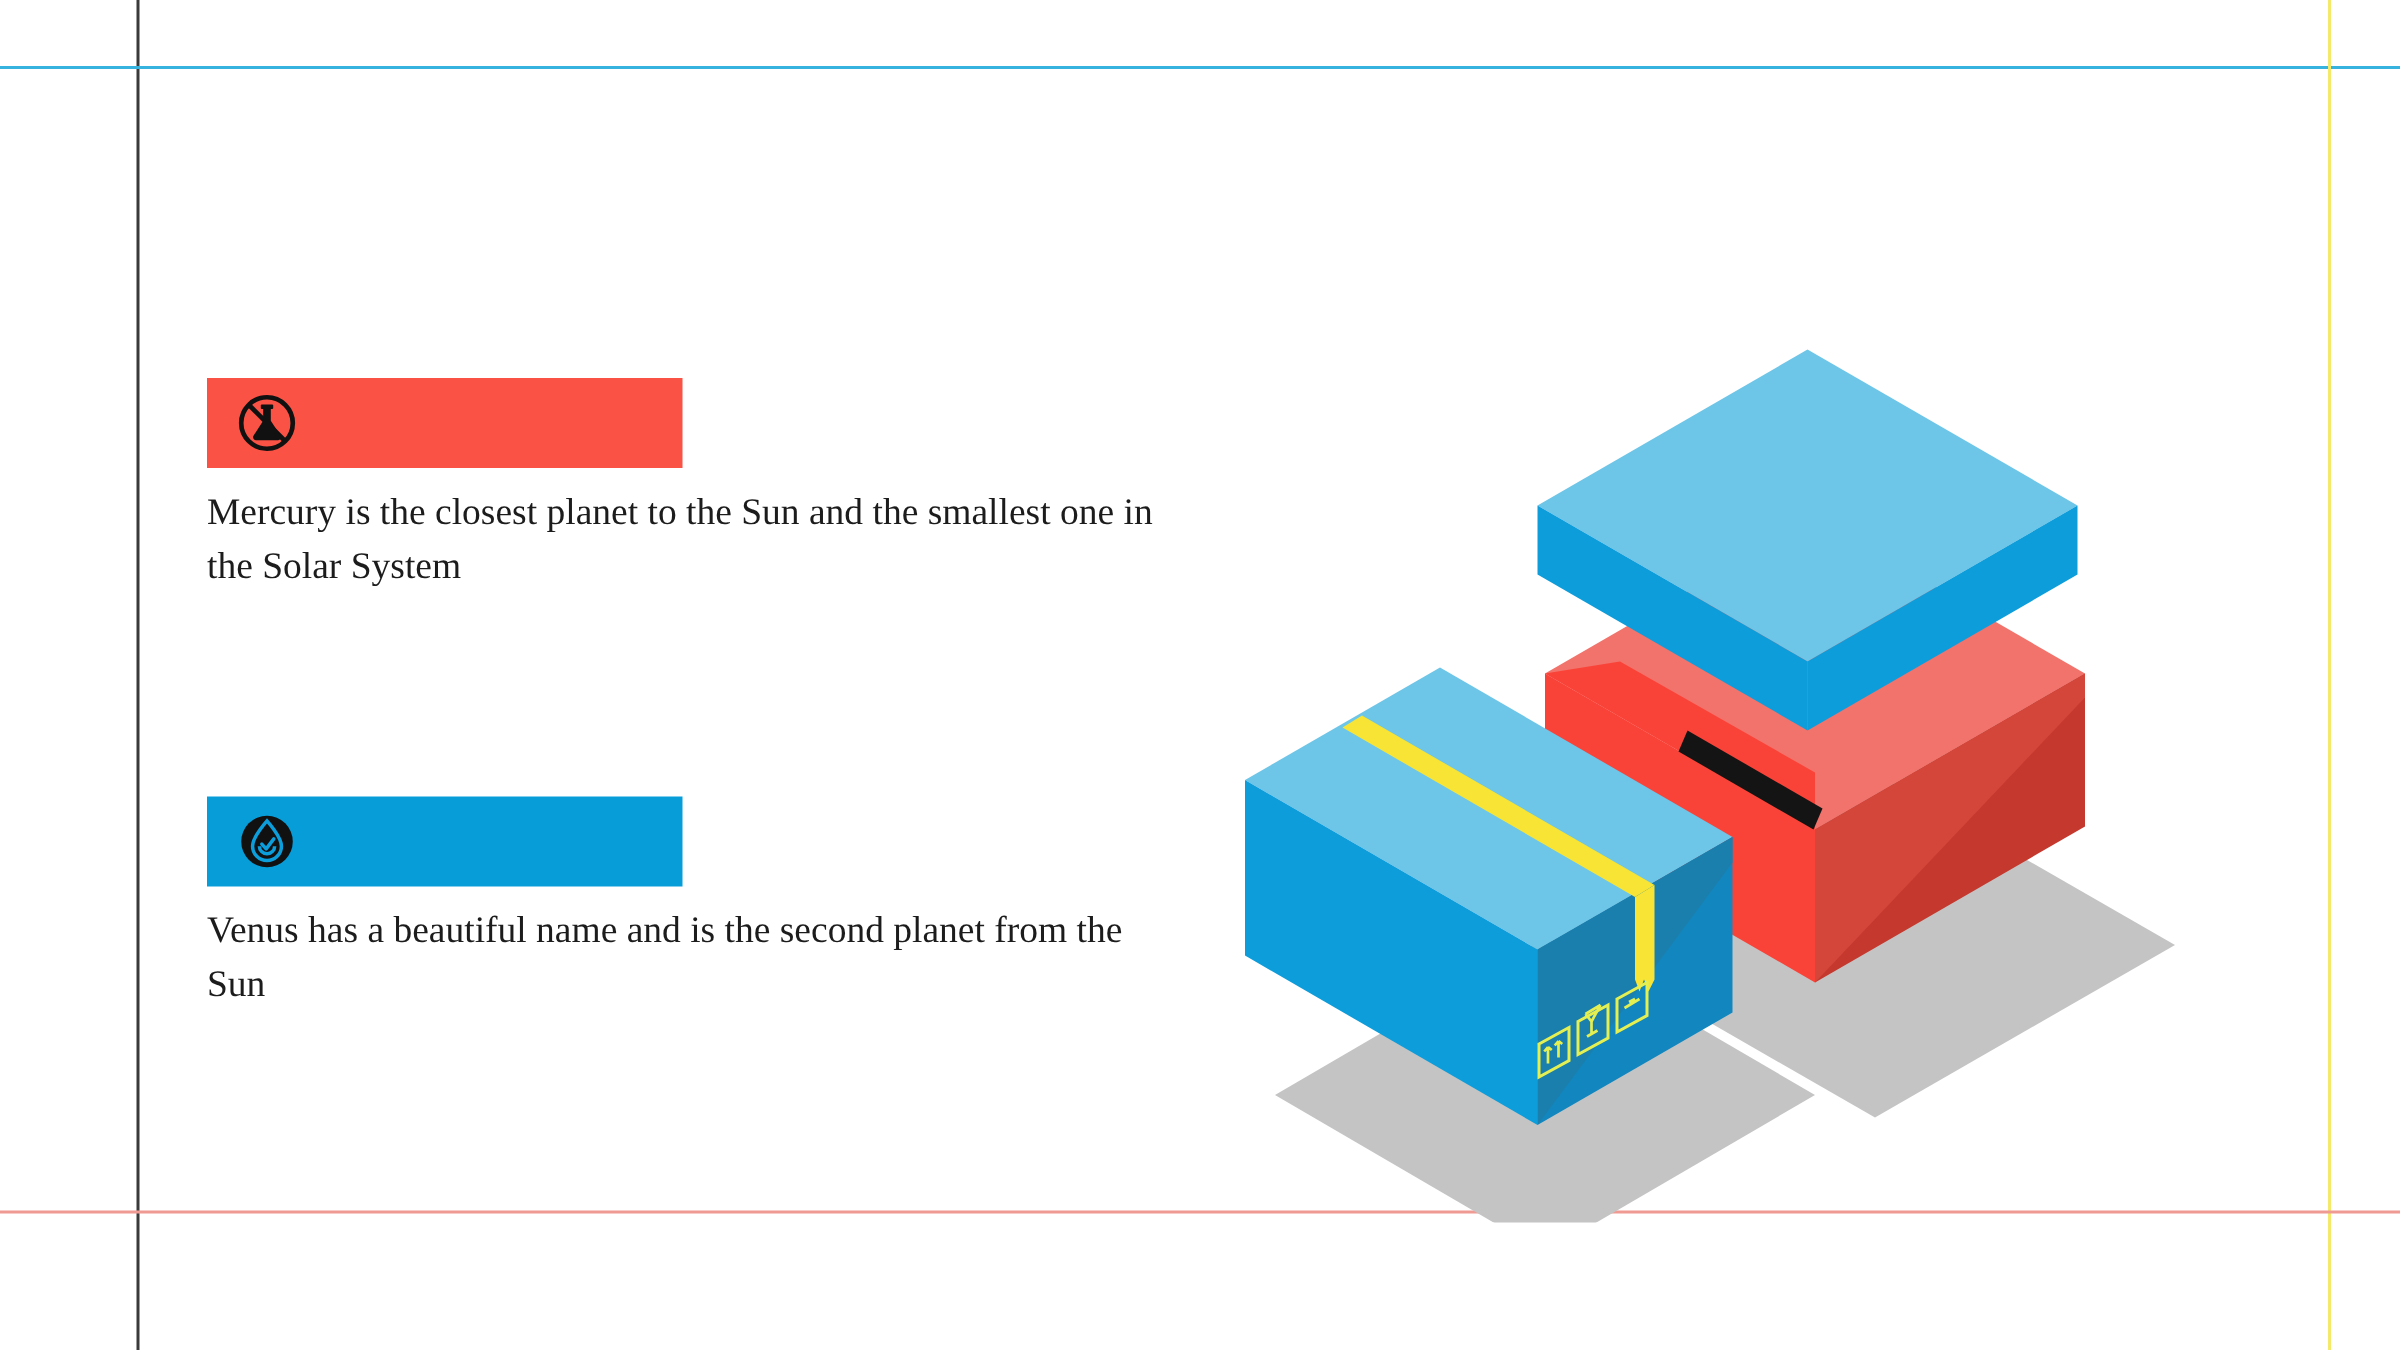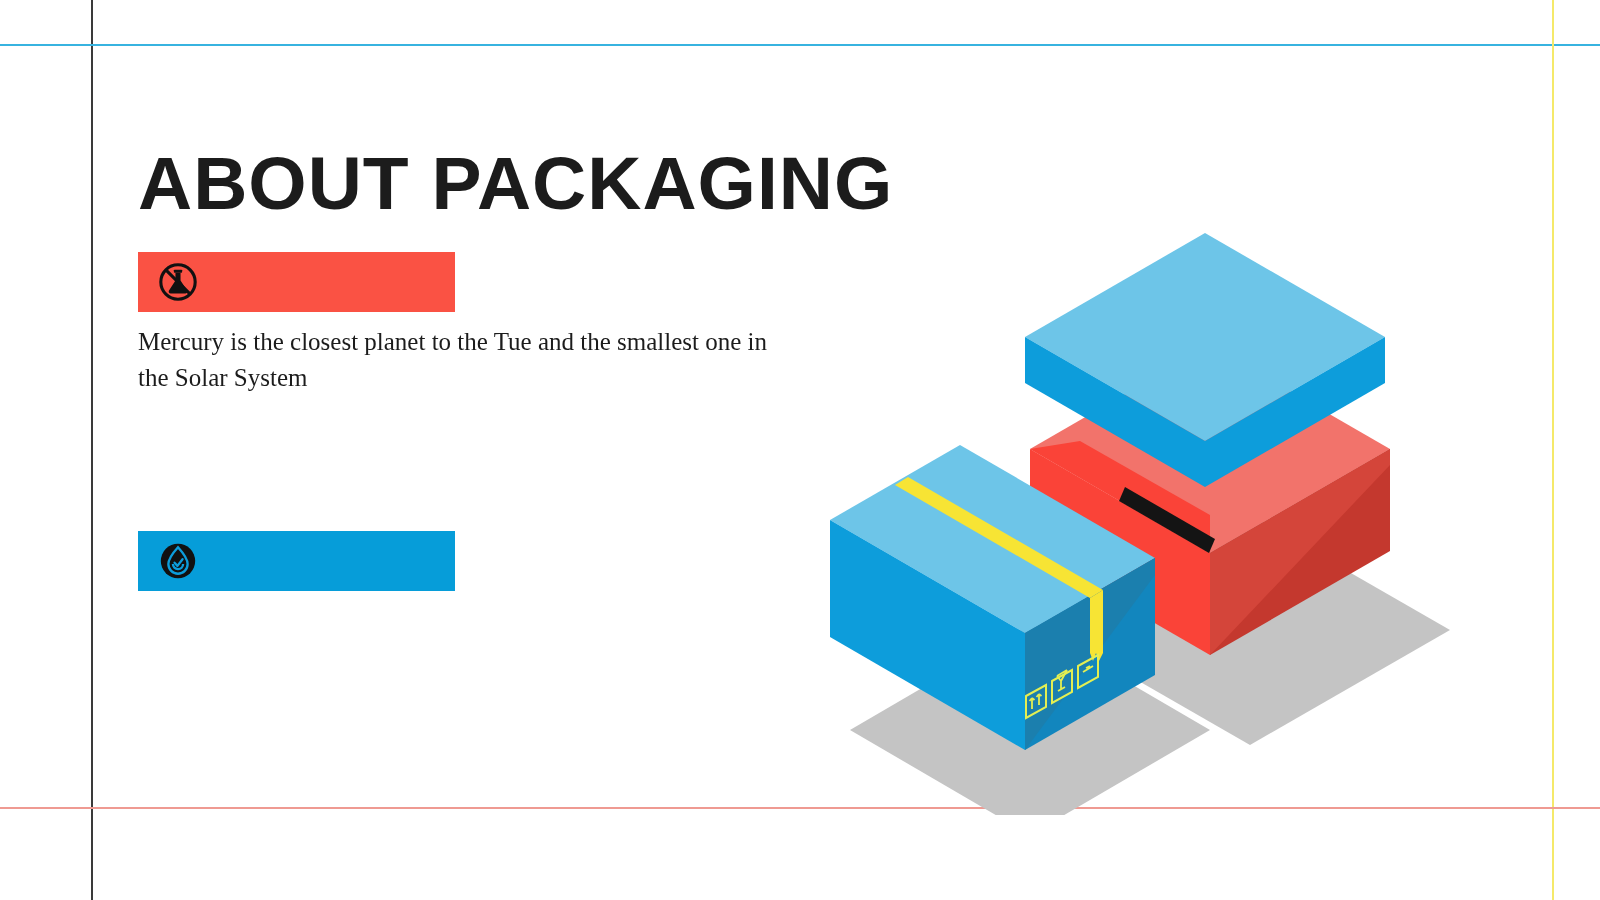--- a/index.html
+++ b/index.html
@@ -107,51 +107,51 @@
 </head>
 <body>
 
 <div class="slide">
 
   <div class="guide guide-v-dark"></div>
   <div class="guide guide-h-cyan"></div>
   <div class="guide guide-v-yellow"></div>
   <div class="guide guide-h-red"></div>
 
-  <h1 class="title">ABOUT PACKAGING</h1>
 
   <div class="feature feature-tools">
     <div class="badge-bar red">
       <span class="badge-icon">
         <svg viewBox="0 0 64 64" aria-hidden="true">
           <g fill="none" stroke="#111111" stroke-width="4.5">
             <circle cx="32" cy="32" r="25"></circle>
             <line x1="14.3" y1="14.3" x2="49.7" y2="49.7"></line>
           </g>
           <g fill="#111111">
             <rect x="26" y="14" width="12" height="4.5" rx="1"></rect>
             <path d="M28.3 18.5 h7.4 v11.2 l9.4 14.6 c1.2 1.9 -0.2 4.4 -2.5 4.4 H21.4 c-2.3 0 -3.7 -2.5 -2.5 -4.4 l9.4 -14.6 z"></path>
           </g>
         </svg>
       </span>
     </div>
-    <p class="feature-body">Mercury is the closest planet to the Tue and the smallest one in the Solar System</p>
+    <p class="feature-body">Mercury is the closest planet to the Sun and the smallest one in the Solar System</p>
   </div>
 
   <div class="feature feature-materials">
     <div class="badge-bar blue">
       <span class="badge-icon">
         <svg viewBox="0 0 64 64" aria-hidden="true">
           <circle cx="32" cy="32" r="25" fill="#111111"></circle>
           <path d="M32 12 C32 12 18 27.5 18 36.5 a14 14 0 0 0 28 0 C46 27.5 32 12 32 12 z" fill="none" stroke="#0c9ddb" stroke-width="3.4"></path>
           <path d="M24.6 36.5 a7.4 7.4 0 1 0 14.8 0" fill="none" stroke="#0c9ddb" stroke-width="3.4"></path>
           <path d="M27 34.5 l4.2 4.6 l7.4 -9.6" fill="none" stroke="#0c9ddb" stroke-width="3.4" stroke-linecap="round" stroke-linejoin="round"></path>
         </svg>
       </span>
     </div>
+    <p class="feature-body">Venus has a beautiful name and is the second planet from the Sun</p>
   </div>
 
   <div class="illustration">
     <svg viewBox="0 0 720 600" aria-hidden="true">
 
       <g>
         <polygon points="470,300 670,415 470,530 270,415" fill="#c4c4c4"></polygon>
         <polygon points="250,410 430,515 250,620 70,515" fill="#c4c4c4"></polygon>
       </g>
 

